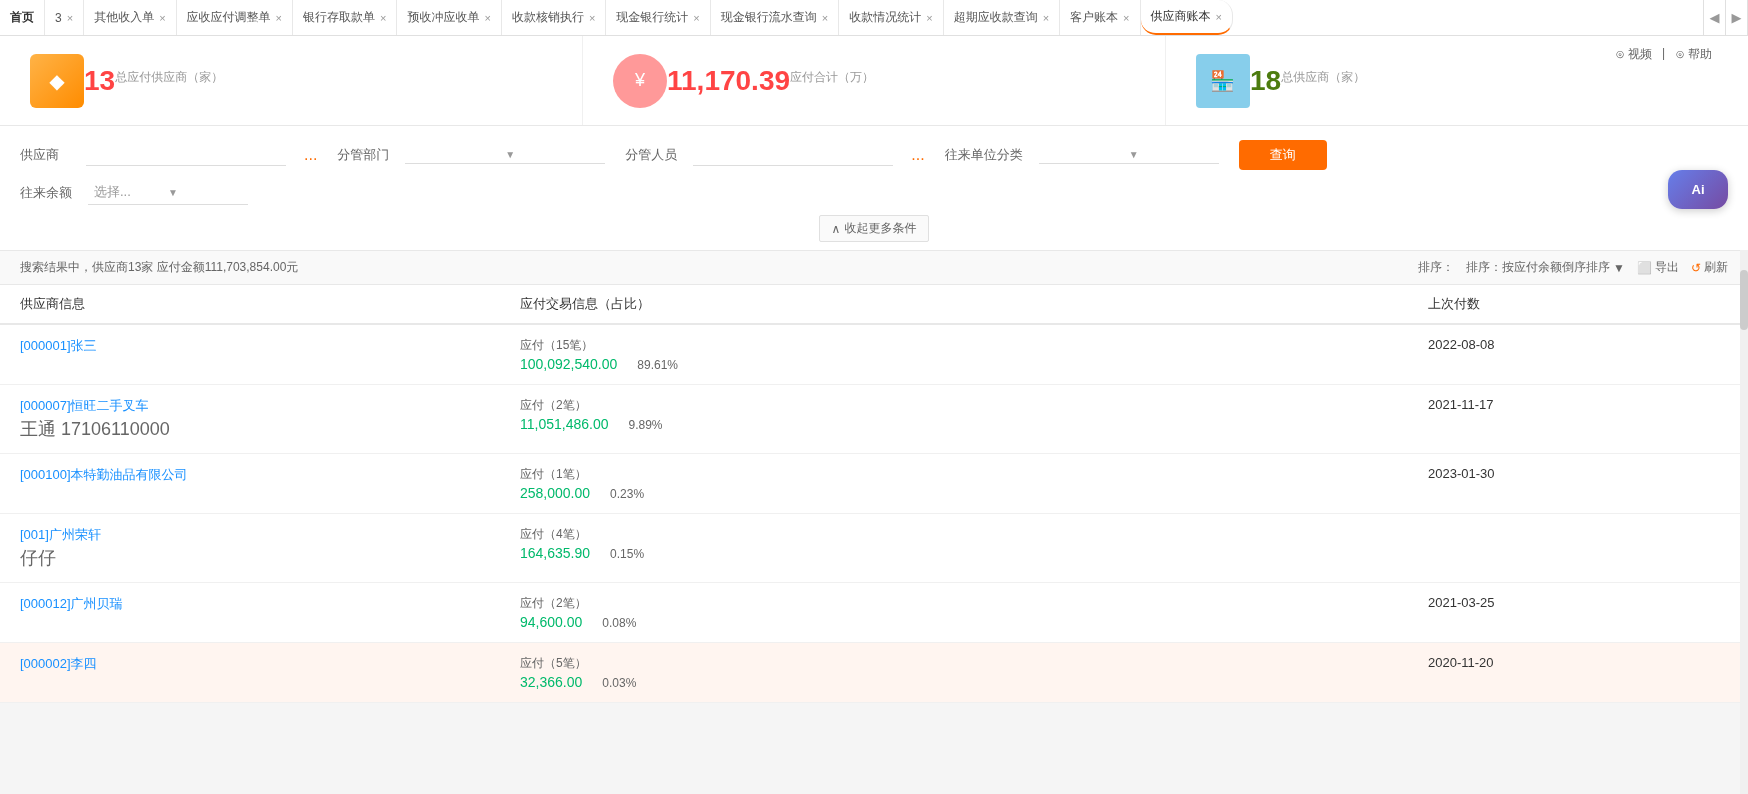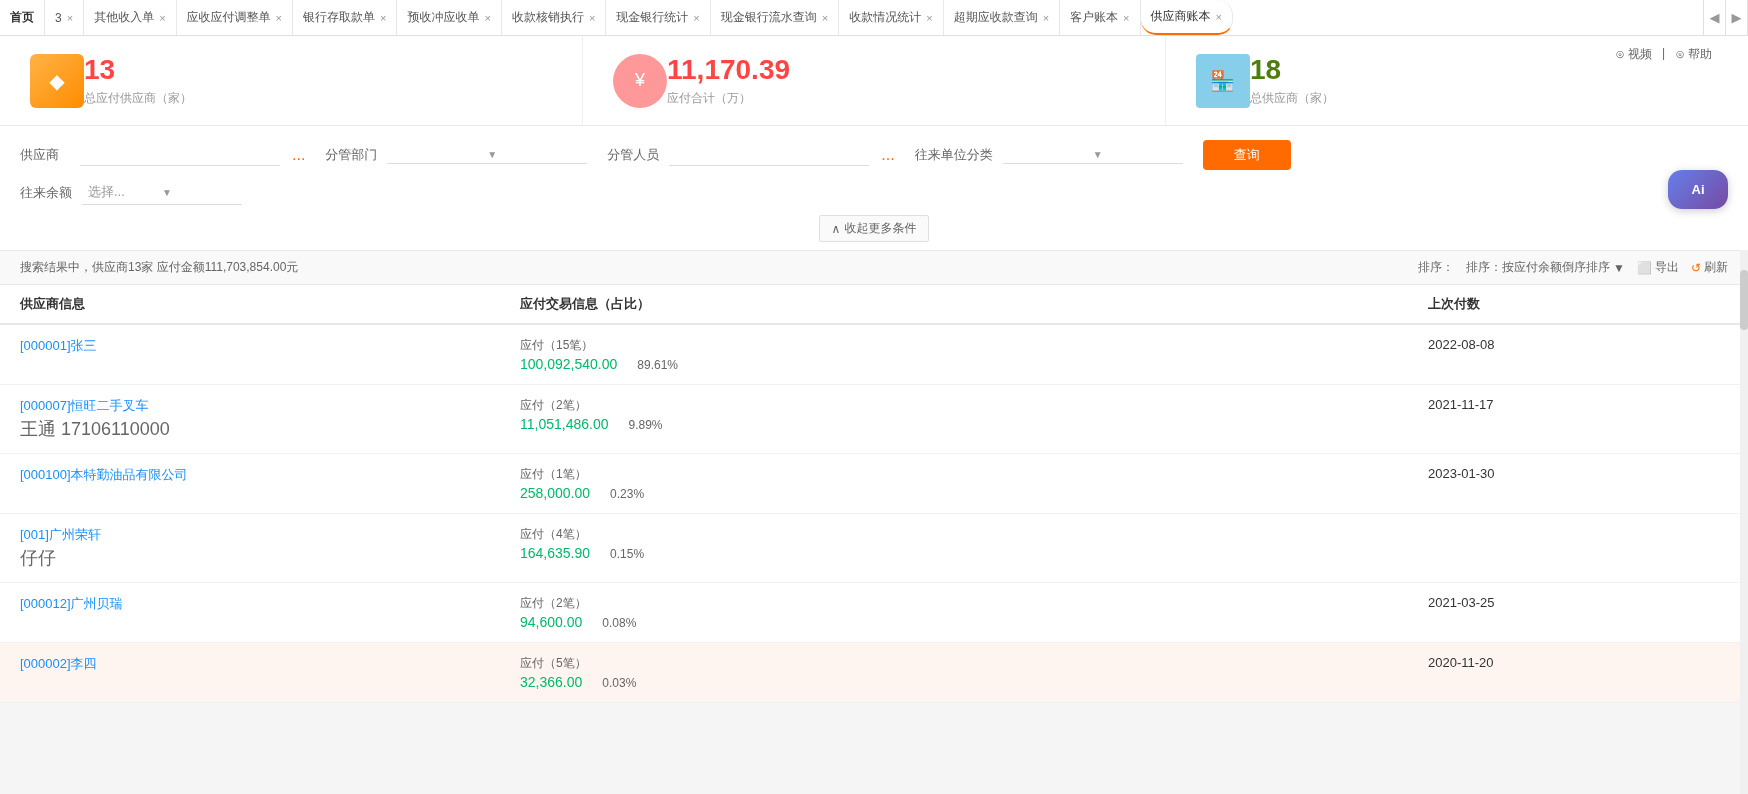--- a/index.html
+++ b/index.html
@@ -15,48 +15,48 @@
     .nav-arrow { width: 22px; height: 36px; display: flex; align-items: center; justify-content: center; cursor: pointer; color: #999; border-right: 1px solid #e0e0e0; }
 
     
     .stats-row { display: flex; background: #fff; border-bottom: 1px solid #e8e8e8; height: 90px; align-items: center; position: relative; }
     .stat-block { display: flex; align-items: center; padding: 0 30px; flex: 1; border-right: 1px solid #f0f0f0; height: 100%; }
     .stat-icon-diamond { width: 54px; height: 54px; background: linear-gradient(135deg, #ffb347, #ff8c00); border-radius: 6px; display: flex; align-items: center; justify-content: center; color: white; font-size: 20px; transform: rotate(0deg); }
     .stat-icon-coin { width: 54px; height: 54px; background: #ff9999; border-radius: 50%; display: flex; align-items: center; justify-content: center; color: white; font-size: 18px; }
     .stat-icon-store { width: 54px; height: 54px; background: #87ceeb; border-radius: 4px; display: flex; align-items: center; justify-content: center; color: white; font-size: 20px; }
     .stat-num { font-size: 28px; font-weight: bold; color: #ff4444; }
     .stat-label { font-size: 12px; color: #999; margin-top: 4px; }
-    .stat-info { display: flex; flex-direction: column; }
+    .stat-info { display: flex; flex-direction: row; }
     .top-right-links { position: absolute; right: 36px; top: 10px; font-size: 12px; color: #666; display: flex; gap: 10px; }
     .top-right-links span { cursor: pointer; color: #666; }
 
     
     .filter-section { background: #fff; padding: 14px 20px 8px; border-bottom: 1px solid #e8e8e8; }
     .filter-row { display: flex; align-items: center; gap: 20px; margin-bottom: 10px; flex-wrap: wrap; }
-    .filter-item { display: flex; align-items: center; gap: 10px; }
+    .filter-item { display: flex; align-items: center; gap: 16px; }
     .filter-label { color: #666; font-size: 13px; white-space: nowrap; min-width: 50px; }
     .filter-input { border: none; border-bottom: 1px solid #ddd; outline: none; padding: 3px 6px; font-size: 13px; min-width: 180px; color: #999; background: transparent; cursor: pointer; }
     .filter-select { display: flex; align-items: center; border: none; border-bottom: 1px solid #ddd; padding: 3px 6px; min-width: 200px; cursor: pointer; background: transparent; }
     .filter-select span { flex: 1; color: #999; font-size: 13px; }
     .filter-select .arrow { color: #999; font-size: 10px; }
     .filter-dots { color: #ff6b00; font-size: 16px; cursor: pointer; margin-left: 2px; }
     .query-btn { background: #ff6b00; color: white; border: none; padding: 6px 31px; border-radius: 4px; cursor: pointer; font-size: 13px; white-space: nowrap; }
     .collapse-bar { display: flex; justify-content: center; margin-top: 6px; }
     .collapse-btn { display: flex; align-items: center; gap: 4px; color: #666; font-size: 12px; cursor: pointer; padding: 4px 12px; border: 1px solid #e0e0e0; border-radius: 2px; background: #fafafa; }
 
     
     .results-bar { display: flex; align-items: center; justify-content: space-between; padding: 8px 20px; background: #f9f9f9; border-bottom: 1px solid #e8e8e8; font-size: 12px; color: #666; }
     .results-left { }
     .results-right { display: flex; align-items: center; gap: 12px; color: #666; }
     .results-right .sort-link { cursor: pointer; color: #666; display: flex; align-items: center; gap: 3px; }
     .results-right .action-link { cursor: pointer; display: flex; align-items: center; gap: 3px; }
 
     
     .table-section { background: #fff; margin: 0; }
-    .table-header { display: grid; grid-template-columns: 500px 1fr 300px; padding: 10px 20px; border-bottom: 2px solid #e8e8e8; font-weight: bold; color: #333; font-size: 13px; }
+    .table-header { display: grid; grid-template-columns: 500px 1fr 300px; padding: 10px 20px; border-bottom: 2px solid #e8e8e8; font-weight: normal; color: #333; font-size: 13px; }
     .table-body { }
     .table-row { display: grid; grid-template-columns: 500px 1fr 300px; padding: 12px 20px; border-bottom: 1px solid #f0f0f0; align-items: start; }
     .table-row.highlighted { background: #fff5f0; }
     .supplier-link { color: #1890ff; text-decoration: none; cursor: pointer; font-size: 13px; }
     .supplier-sub { color: #666; font-size: 18px; margin-top: 2px; }
     .trans-label { font-size: 12px; color: #666; }
     .trans-amount { color: #00b96b; font-size: 14px; font-weight: 500; cursor: pointer; margin-top: 2px; }
     .trans-percent { color: #666; font-size: 12px; margin-left: 20px; display: inline-block; }
     .trans-row { display: flex; align-items: baseline; gap: 0; }
     .last-pay { font-size: 13px; color: #333; }

